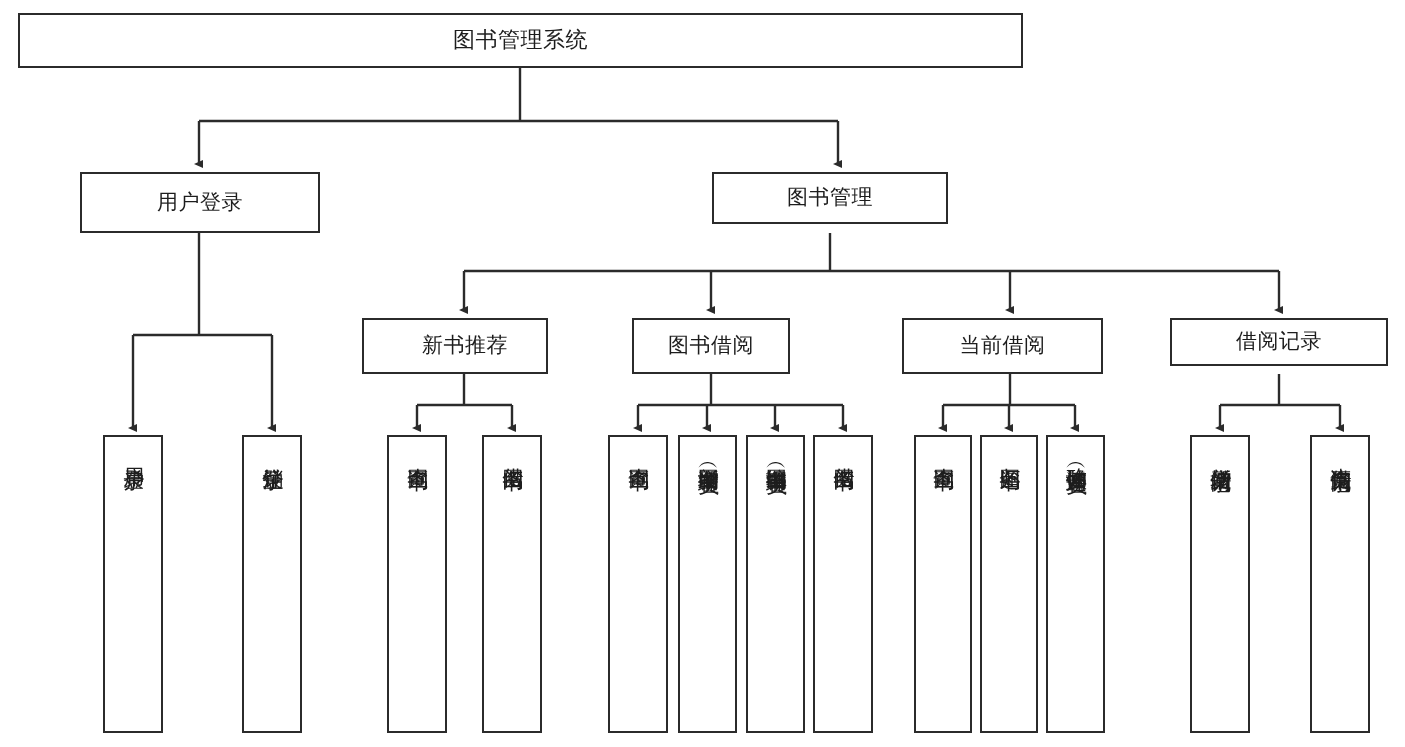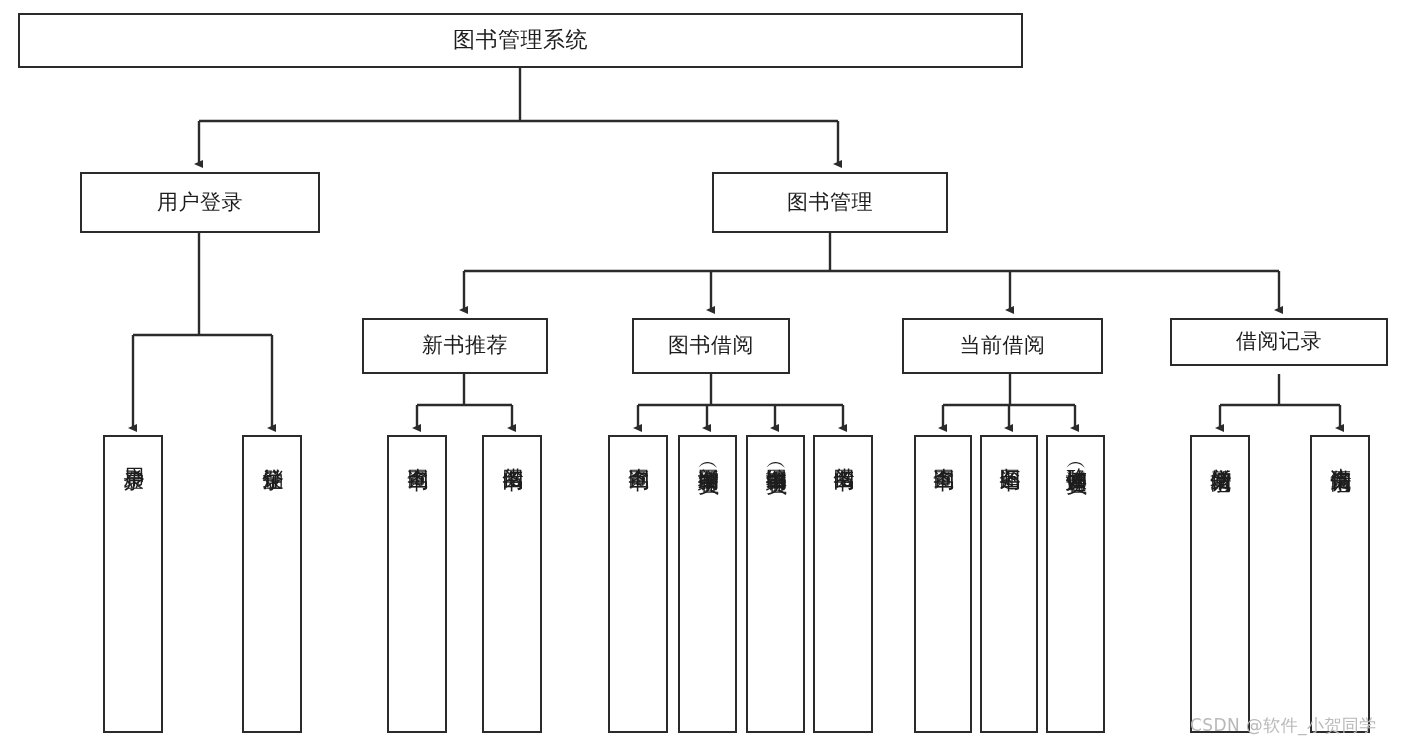--- a/index.html
+++ b/index.html
@@ -123,21 +123,21 @@
     </g>
   </svg>
 
   <div class="node horiz root" style="left:18px; top:13px; width:1005px; height:55px;">
     <span>图书管理系统</span>
   </div>
 
   <div class="node horiz" style="left:80px; top:172px; width:240px; height:61px;">
     <span>用户登录</span>
   </div>
-  <div class="node horiz" style="left:712px; top:172px; width:236px; height:61px;justify-content:center;">
+  <div class="node horiz" style="left:712px; top:172px; width:236px; height:52px;justify-content:center;">
     <span>图书管理</span>
   </div>
 
   <div class="node horiz" style="left:362px; top:318px; width:186px; height:56px;padding-left:20px;">
     <span>新书推荐</span>
   </div>
   <div class="node horiz" style="left:632px; top:318px; width:158px; height:56px;">
     <span>图书借阅</span>
   </div>
   <div class="node horiz" style="left:902px; top:318px; width:201px; height:56px;text-align:center;">
@@ -184,15 +184,14 @@
     <span class="vtext">确认归还（管理员）</span>
   </div>
 
   <div class="node leaf" style="left:1190px; top:435px; width:60px; height:298px;">
     <span class="vtext">新增借阅记录</span>
   </div>
   <div class="node leaf" style="left:1310px; top:435px; width:60px; height:298px;">
     <span class="vtext">查询借阅记录</span>
   </div>
 
-  <div class="watermark">CSDN @软件_小贺同学</div>
 
 </div>
 
 </body></html>

